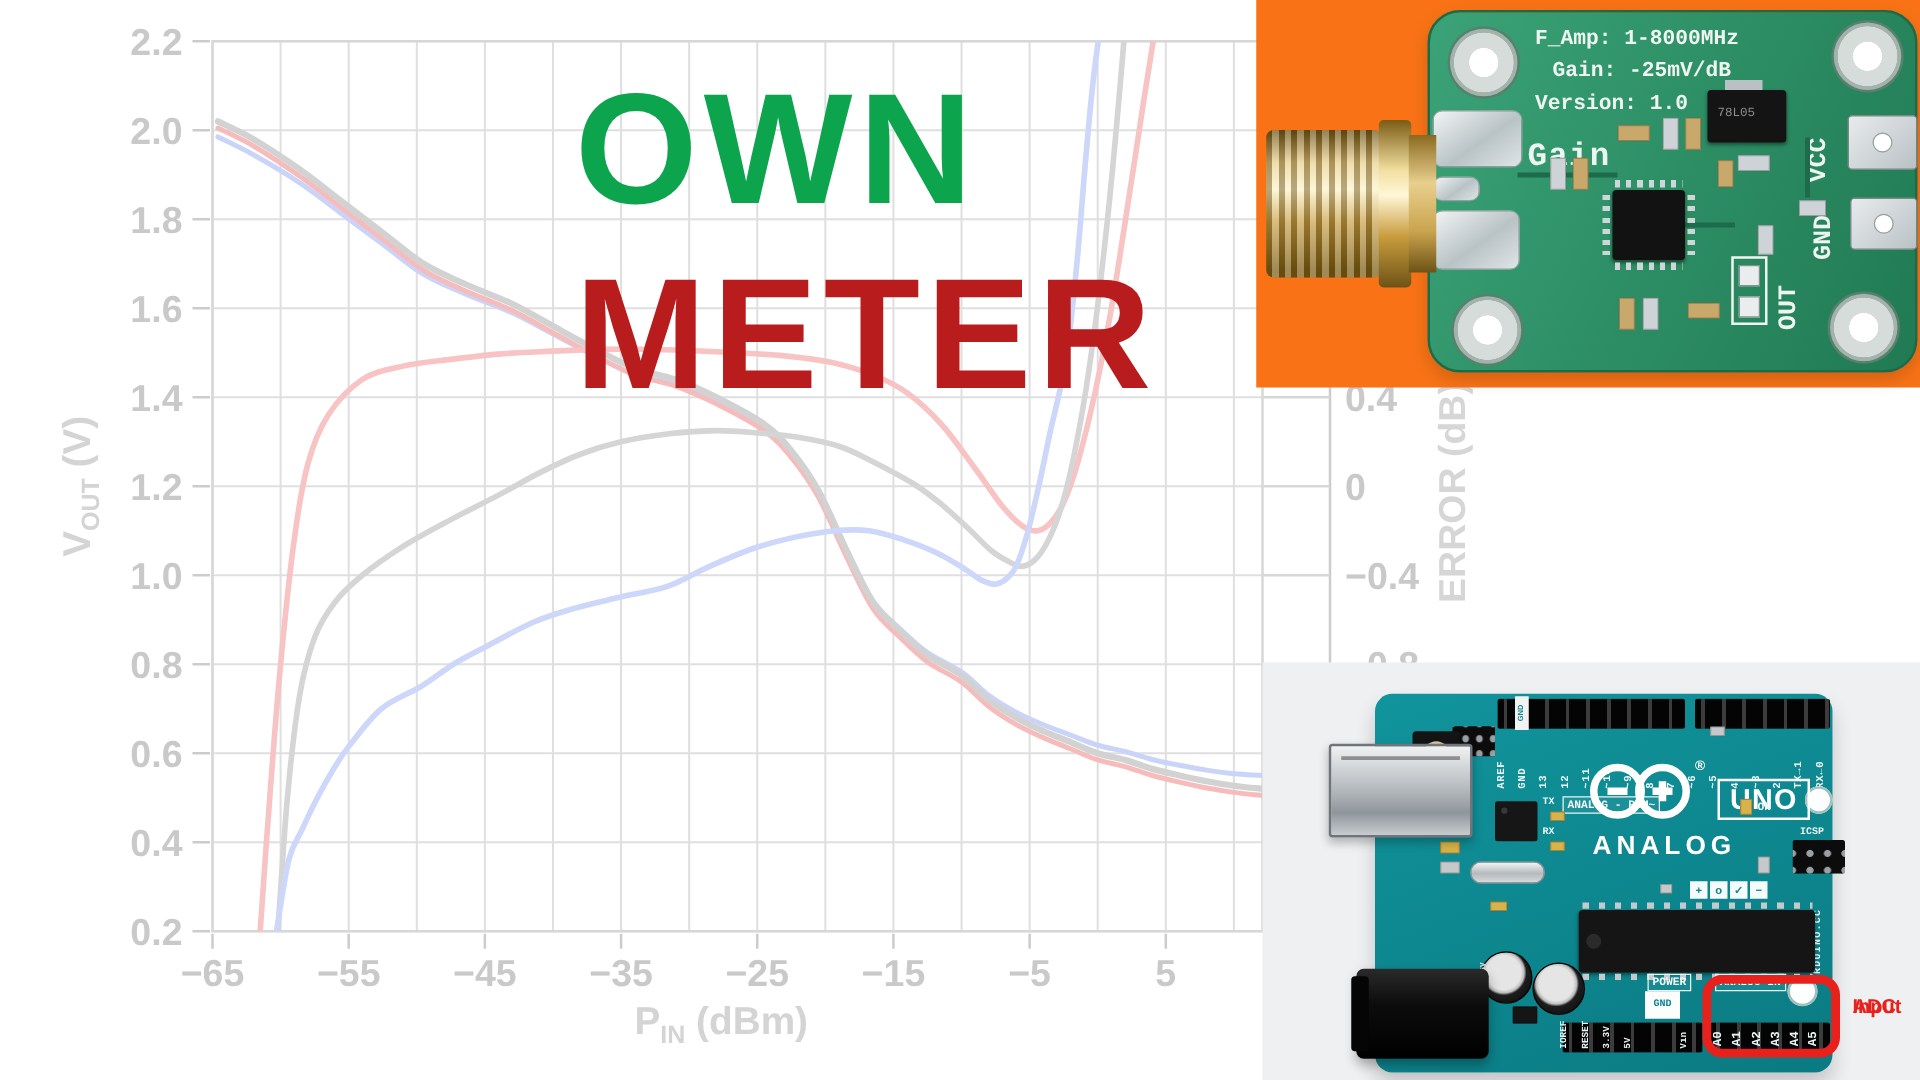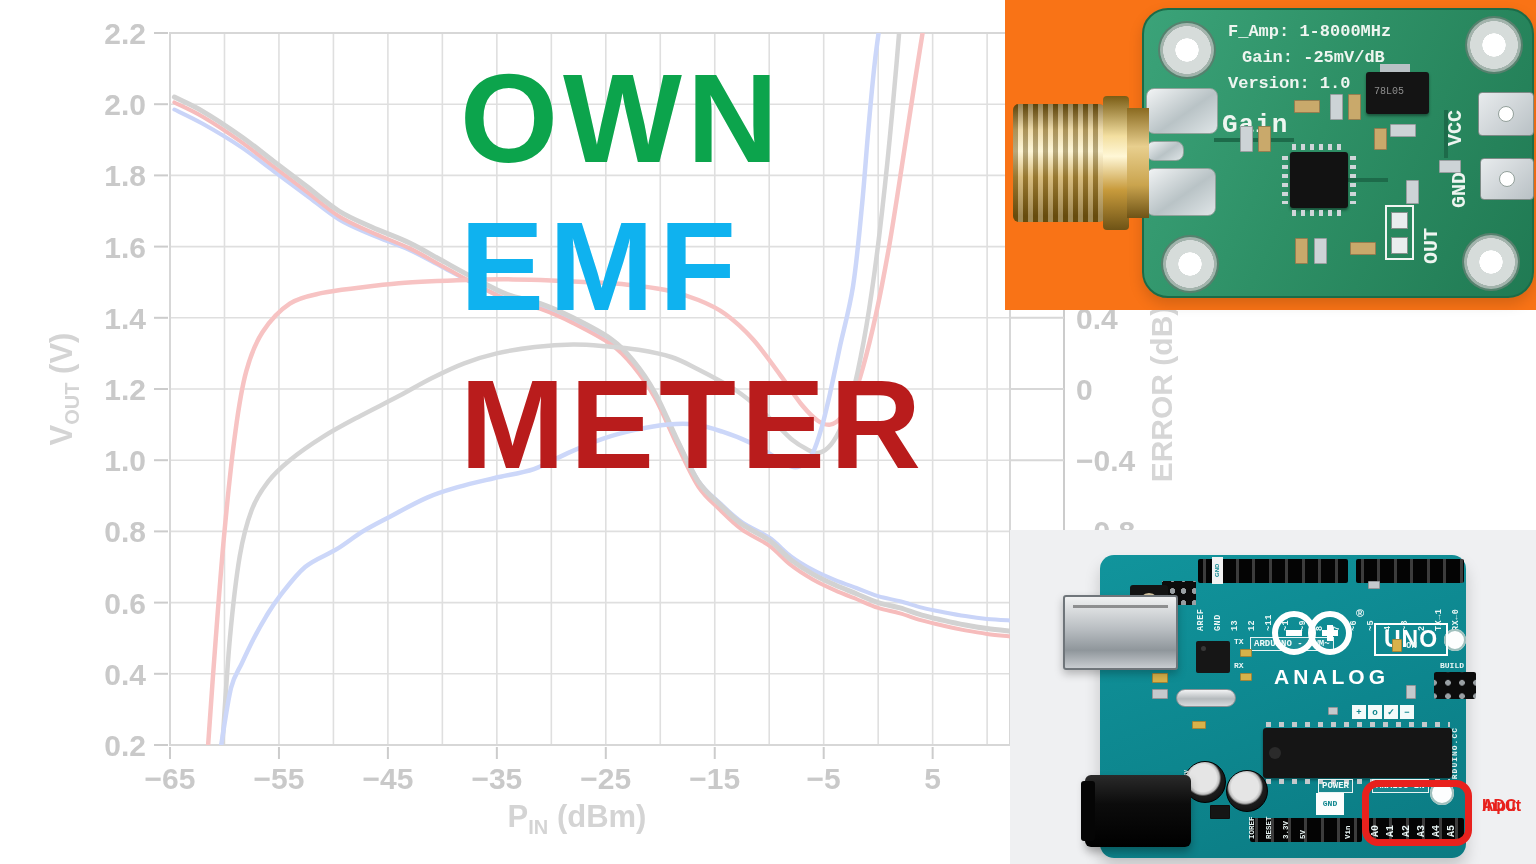--- a/index.html
+++ b/index.html
@@ -244,21 +244,20 @@
         <path d="M174.35797665369657 102.42000000000007 C179.1 104.8 191.6 110.1 202.7 116.7 C213.8 123.2 229.0 133.3 240.8 141.6 C252.6 149.9 262.6 158.2 273.5 166.5 C284.4 174.8 295.3 183.1 306.2 191.4 C317.1 199.7 328.0 209.5 338.9 216.3 C349.8 223.2 359.8 227.0 371.6 232.4 C383.4 237.7 397.9 242.7 409.7 248.4 C421.5 254.0 431.5 260.2 442.4 266.2 C453.3 272.1 464.2 278.3 475.1 284.0 C486.0 289.6 496.8 295.8 507.7 300.0 C518.6 304.2 529.5 305.0 540.4 308.9 C551.3 312.8 561.3 317.2 573.1 323.1 C584.9 329.1 601.3 337.4 611.2 344.5 C621.2 351.6 625.8 357.0 633.0 365.9 C640.3 374.8 647.6 384.8 654.8 397.9 C662.1 411.0 669.4 429.3 676.6 444.2 C683.9 459.0 691.1 475.9 698.4 486.9 C705.7 497.9 712.9 502.9 720.2 510.0 C727.5 517.2 733.8 523.7 742.0 529.6 C750.2 535.6 761.1 539.7 769.2 545.6 C777.4 551.6 783.7 559.6 791.0 565.2 C798.3 570.9 805.5 575.3 812.8 579.5 C820.1 583.6 827.3 586.9 834.6 590.1 C841.9 593.4 849.1 596.1 856.4 599.0 C863.6 602.0 870.9 605.6 878.2 607.9 C885.4 610.3 892.7 611.2 900.0 613.3 C907.2 615.4 914.5 618.3 921.8 620.4 C929.0 622.5 936.3 624.1 943.5 625.7 C950.8 627.4 958.1 629.0 965.3 630.4 C972.6 631.7 979.7 632.9 987.1 633.9 C994.6 634.9 1006.2 636.0 1010.0 636.4" fill="none" stroke="#f6bcbc" stroke-width="4" stroke-linecap="round" stroke-linejoin="round"></path>
         <path d="M174.35797665369657 97.07999999999993 C179.1 99.5 191.6 104.8 202.7 111.3 C213.8 117.8 229.0 127.9 240.8 136.2 C252.6 144.5 262.6 152.9 273.5 161.2 C284.4 169.5 295.3 177.8 306.2 186.1 C317.1 194.4 328.0 204.2 338.9 211.0 C349.8 217.8 359.8 221.7 371.6 227.0 C383.4 232.4 397.9 237.4 409.7 243.0 C421.5 248.7 431.5 254.9 442.4 260.8 C453.3 266.8 464.2 273.0 475.1 278.6 C486.0 284.3 496.8 290.5 507.7 294.7 C518.6 298.8 529.5 299.7 540.4 303.6 C551.3 307.4 561.3 311.9 573.1 317.8 C584.9 323.7 601.3 332.0 611.2 339.2 C621.2 346.3 625.8 351.6 633.0 360.5 C640.3 369.4 647.6 379.5 654.8 392.6 C662.1 405.6 669.4 424.0 676.6 438.8 C683.9 453.7 691.1 470.6 698.4 481.6 C705.7 492.5 712.9 497.6 720.2 504.7 C727.5 511.8 733.8 518.3 742.0 524.3 C750.2 530.2 761.1 534.4 769.2 540.3 C777.4 546.2 783.7 554.2 791.0 559.9 C798.3 565.5 805.5 570.0 812.8 574.1 C820.1 578.3 827.3 581.5 834.6 584.8 C841.9 588.1 849.1 590.7 856.4 593.7 C863.6 596.7 870.9 600.2 878.2 602.6 C885.4 605.0 892.7 605.9 900.0 607.9 C907.2 610.0 914.5 613.0 921.8 615.1 C929.0 617.1 936.3 618.7 943.5 620.4 C950.8 622.1 958.1 623.7 965.3 625.0 C972.6 626.4 979.7 627.6 987.1 628.6 C994.6 629.6 1006.2 630.7 1010.0 631.1" fill="none" stroke="#d2d2d2" stroke-width="5" stroke-linecap="round" stroke-linejoin="round"></path>
         <path d="M208.13229571984436 745 C209.4 727.2 213.0 673.8 215.8 638.2 C218.5 602.6 221.2 565.8 224.5 531.4 C227.7 497.0 231.7 458.4 235.4 431.7 C239.0 405.0 241.7 387.8 246.3 371.2 C250.8 354.6 255.3 343.3 262.6 332.0 C269.9 320.8 279.9 310.1 289.8 303.6 C299.8 297.0 310.7 295.6 322.5 292.9 C334.3 290.2 348.0 289.1 360.7 287.5 C373.4 285.9 386.1 284.3 398.8 283.3 C411.5 282.2 424.2 281.7 436.9 281.1 C449.6 280.5 462.3 280.0 475.1 279.7 C487.8 279.4 500.5 279.2 513.2 279.4 C525.9 279.5 538.6 279.9 551.3 280.4 C564.0 280.9 576.7 281.5 589.5 282.2 C602.2 282.9 614.9 283.4 627.6 284.7 C640.3 286.0 653.9 287.5 665.7 290.0 C677.5 292.6 688.4 296.0 698.4 300.0 C708.4 304.0 716.6 307.7 725.6 314.2 C734.7 320.8 743.8 329.1 752.9 339.2 C762.0 349.2 771.9 363.8 780.1 374.8 C788.3 385.7 795.6 397.3 801.9 405.0 C808.3 412.7 813.5 417.8 818.2 421.0 C823.0 424.3 826.4 425.2 830.2 424.6 C834.0 424.0 837.5 421.6 841.1 417.5 C844.8 413.3 848.4 408.0 852.0 399.7 C855.7 391.4 858.9 381.9 862.9 367.6 C866.9 353.4 871.6 334.4 876.0 314.2 C880.4 294.1 884.7 271.5 889.1 246.6 C893.4 221.7 897.8 192.6 902.1 164.7 C906.5 136.8 910.9 107.2 915.2 79.3 C919.6 51.4 926.1 11.0 928.3 -2.6" fill="none" stroke="#f7c3c3" stroke-width="4.5" stroke-linecap="round" stroke-linejoin="round"></path>
         <path d="M222.29571984435796 745 C223.6 727.2 227.0 669.6 229.9 638.2 C232.8 606.8 236.1 577.7 239.7 556.3 C243.4 535.0 247.0 522.5 251.7 510.0 C256.4 497.6 261.7 489.9 268.1 481.6 C274.4 473.3 280.8 467.6 289.8 460.2 C298.9 452.8 310.7 444.5 322.5 437.1 C334.3 429.6 348.0 422.5 360.7 415.7 C373.4 408.9 387.0 402.4 398.8 396.1 C410.6 389.9 420.6 383.8 431.5 378.3 C442.4 372.9 453.3 367.5 464.2 363.4 C475.1 359.2 485.0 356.1 496.8 353.4 C508.7 350.7 522.3 348.5 535.0 347.0 C547.7 345.5 561.3 344.6 573.1 344.5 C584.9 344.4 594.9 345.4 605.8 346.3 C616.7 347.2 627.6 348.1 638.5 349.8 C649.4 351.6 661.2 353.7 671.2 357.0 C681.2 360.2 688.4 364.4 698.4 369.4 C708.4 374.5 722.0 381.6 731.1 387.2 C740.2 392.9 745.6 397.3 752.9 403.2 C760.1 409.2 768.0 416.6 774.7 422.8 C781.4 429.1 787.7 436.2 793.2 440.6 C798.6 445.1 803.4 447.4 807.4 449.5 C811.3 451.6 813.7 453.4 817.2 453.1 C820.6 452.8 824.4 451.3 828.1 447.7 C831.7 444.2 835.3 439.1 838.9 431.7 C842.6 424.3 846.2 415.7 849.8 403.2 C853.5 390.8 857.1 375.4 860.7 357.0 C864.4 338.6 868.0 317.8 871.6 292.9 C875.3 268.0 879.1 237.7 882.5 207.4 C886.0 177.2 889.1 146.3 892.3 111.3 C895.6 76.3 900.5 16.4 902.1 -2.6" fill="none" stroke="#d5d5d5" stroke-width="4.5" stroke-linecap="round" stroke-linejoin="round"></path>
         <path d="M221.20622568093387 745 C222.8 735.5 227.6 701.7 231.0 688.0 C234.5 674.4 238.1 671.4 241.9 663.1 C245.7 654.8 249.9 645.9 253.9 638.2 C257.9 630.5 261.7 623.7 265.9 616.8 C270.1 610.0 272.4 605.6 278.9 597.3 C285.5 589.0 295.5 575.0 305.1 567.0 C314.7 559.0 327.1 555.1 336.7 549.2 C346.3 543.3 354.1 536.7 362.8 531.4 C371.6 526.1 378.3 522.8 389.0 517.2 C399.7 511.5 415.5 502.6 427.1 497.6 C438.7 492.5 447.5 490.2 458.7 486.9 C470.0 483.6 482.1 481.0 494.7 478.0 C507.2 475.0 521.7 473.3 533.9 469.1 C546.1 464.9 556.2 458.1 567.7 453.1 C579.1 448.0 591.3 442.7 602.5 438.8 C613.8 435.0 624.3 432.3 635.2 429.9 C646.1 427.6 657.9 425.5 667.9 424.6 C677.9 423.7 686.1 423.4 695.1 424.6 C704.2 425.8 713.3 428.8 722.4 431.7 C731.5 434.7 741.4 438.5 749.6 442.4 C757.8 446.3 765.6 451.3 771.4 454.9 C777.2 458.4 780.5 461.7 784.5 463.8 C788.5 465.8 792.1 467.3 795.4 467.3 C798.6 467.3 801.2 466.1 804.1 463.8 C807.0 461.4 809.9 459.0 812.8 453.1 C815.7 447.1 818.6 438.2 821.5 428.2 C824.4 418.1 827.1 406.2 830.2 392.6 C833.3 378.9 836.2 364.1 840.0 346.3 C843.9 328.5 849.5 308.9 853.1 285.8 C856.7 262.6 859.3 233.5 861.8 207.4 C864.4 181.3 866.2 153.4 868.4 129.1 C870.5 104.8 872.4 83.4 874.9 61.5 C877.4 39.5 882.2 8.1 883.6 -2.6" fill="none" stroke="#ccd7f9" stroke-width="4.5" stroke-linecap="round" stroke-linejoin="round"></path>
       </g>
     </svg>
 
   <div class="titles">
     <div class="tline" style="color: rgb(12, 164, 76);">OWN</div>
-    <div class="tline" style="color: rgb(15, 178, 239);">EMF</div>
     <div class="tline" style="color: #b91c1c;">METER</div>
   </div>
 
   <div class="rf-panel">
     <div class="pcb">
       <div class="hole" style="left:16px;top:13px;"></div>
       <div class="hole" style="left:323px;top:8px;"></div>
       <div class="hole" style="left:19px;top:227px;"></div>
       <div class="hole" style="left:320px;top:225px;"></div>
 
@@ -336,21 +335,21 @@
           <span class="vpin">8</span>
           <span class="vpin">7</span>
           <span class="vpin">~6</span>
           <span class="vpin">~5</span>
           <span class="vpin">4</span>
           <span class="vpin">~3</span>
           <span class="vpin">2</span>
           <span class="vpin">TX→1</span>
           <span class="vpin">RX←0</span>
         </div>
-      <div class="seclabel lbl-digital">ARDUINO - PWM~</div>
+      <div class="seclabel lbl-digital">ANALOG - PWM~</div>
 
       <div class="jp2"></div>
       <div class="rstbtn">
           <i></i>
         </div>
       <div class="usbchip">
           <i></i>
         </div>
       <div class="whole" style="left:56px;top:52px;width:16px;height:16px;"></div>
       <div class="whole" style="left:344px;top:74px;width:22px;height:22px;"></div>
@@ -365,21 +364,21 @@
         <div class="bar" style="left:14px;top:19px;width:16px;height:6px;"></div>
         <div class="bar" style="left:50px;top:19px;width:16px;height:6px;"></div>
         <div class="bar" style="left:55px;top:14px;width:6px;height:16px;"></div>
         <div class="reg-mark">®</div>
       </div>
       <div class="uno">UNO</div>
       <div class="brand">ANALOG</div>
       <div class="onlbl">ON</div>
       <div class="cmp" style="left:292px;top:84px;width:10px;height:13px;background:#d8b24a;"></div>
 
-      <div class="icsplbl">BUILD</div>
+      <div class="icsplbl">ICSP</div>
       <div class="icsp"></div>
       <div class="site">ARDUINO.CC</div>
       <div class="dbgrow" id="dbgRow">
           <b>+</b>
           <b>o</b>
           <b>✓</b>
           <b>−</b>
         </div>
 
       <div class="xtal"></div>

